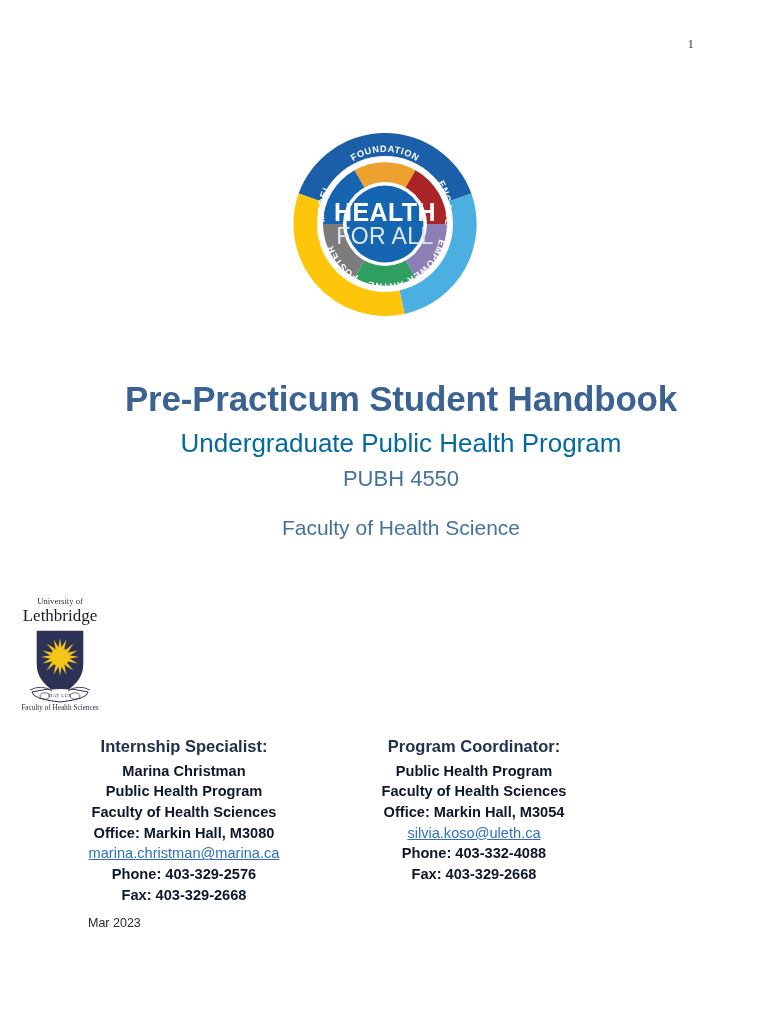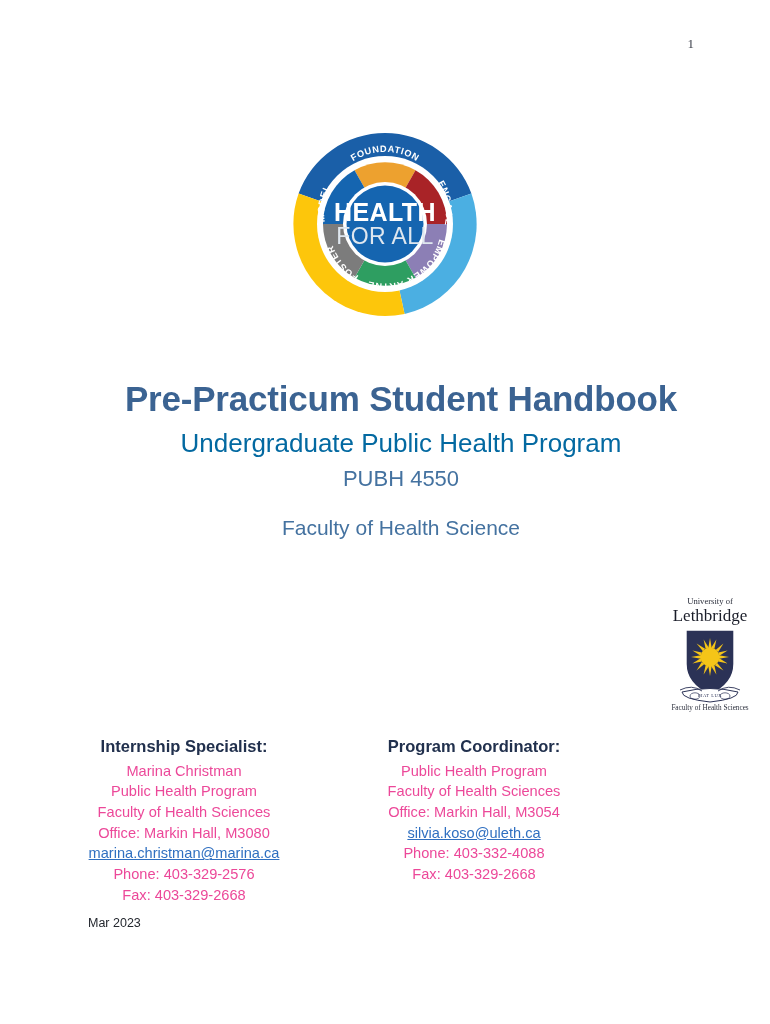--- a/index.html
+++ b/index.html
@@ -105,21 +105,21 @@
     margin: 20px 0 0 0;
   }
 
   
   .crest-wrap {
     position: absolute;
     top: 592px;
     left: 0;
     width: 770px;
     display: flex;
-    justify-content: flex-end;
+    justify-content: flex-start;
   }
   .crest { width: 120px; }
 
   .crest-uni {
     font-family: "Liberation Serif", serif;
     font-size: 8.6px;
     fill: #2b2f3c;
   }
   .crest-leth {
     font-family: "Liberation Serif", serif;
@@ -153,22 +153,22 @@
   }
   .contact-heading {
     font-size: 16.5px;
     font-weight: 700;
     color: #21304d;
     line-height: 1.55;
     margin: 0 0 1px 0;
   }
   .contact-line {
     font-size: 14.6px;
-    font-weight: 400;
-    color: #ec4899;
+    font-weight: 700;
+    color: #0f172a;
     line-height: 1.42;
   }
   .contact-email {
     font-size: 14.6px;
     color: #2f6fc0;
     text-decoration: underline;
     line-height: 1.42;
     display: inline-block;
     cursor: pointer;
   }

